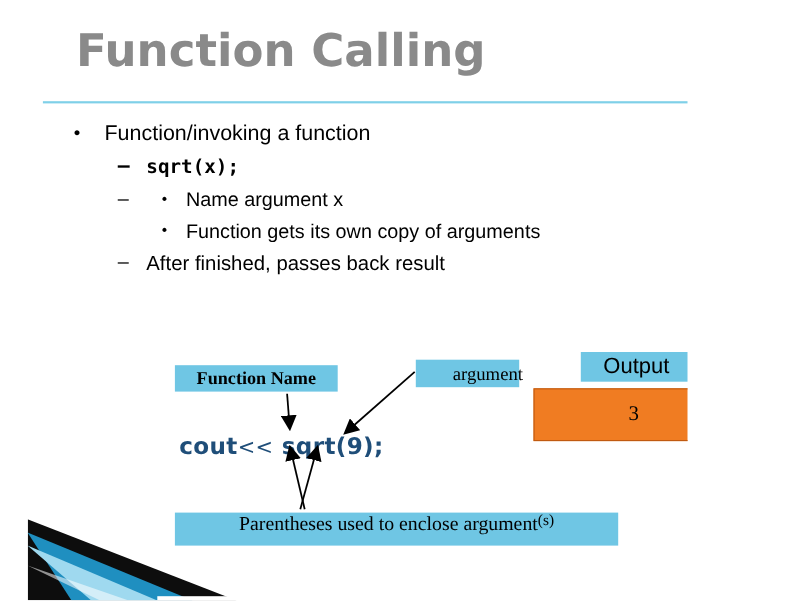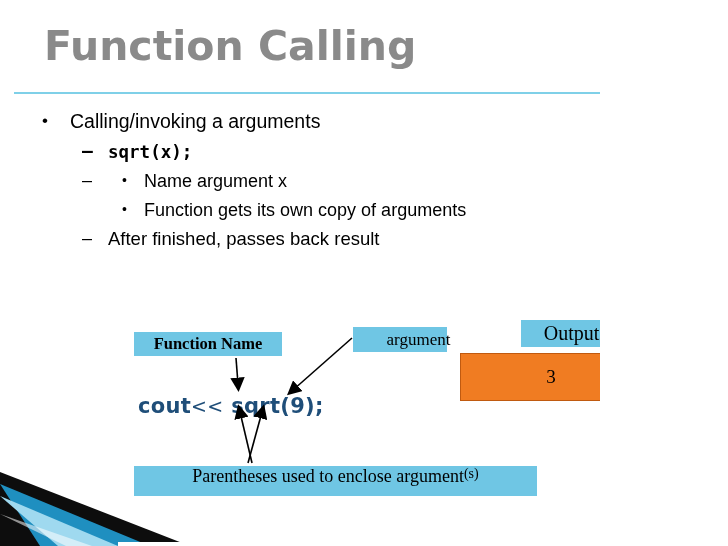--- a/index.html
+++ b/index.html
@@ -12,20 +12,21 @@
     background: #ffffff;
     font-family: "Liberation Sans", sans-serif;
     overflow: hidden;
   }
   .slide {
     position: relative;
     width: 600px;
     height: 546px;
     background: #ffffff;
     overflow: hidden;
+    margin-left: 25px;
   }
 
   
   .title {
     position: absolute;
     left: 44px;
     top: 22px;
     font-family: "DejaVu Sans", sans-serif;
     font-size: 41px;
     font-weight: bold;
@@ -134,26 +135,26 @@
     background: #6fc6e4;
     font-family: "Liberation Serif", serif;
     font-size: 17px;
     color: #000000;
     display: flex;
     align-items: center;
     justify-content: center;
     padding-left: 37px;
   }
   .box-output {
-    left: 521px;
+    left: 503px;
     top: 20px;
     width: 101px;
     height: 27px;
     background: #6fc6e4;
-    font-family: Liberation Serif, serif;
+    font-family: Liberation Sans, sans-serif;
     font-size: 20px;
     color: #000000;
     display: flex;
     align-items: center;
     justify-content: center;
   }
   .box-result {
     left: 460px;
     top: 53px;
     width: 182px;
@@ -220,21 +221,21 @@
 
 <div class="slide">
 
   <div class="title">Function Calling</div>
   <div class="title-underline"></div>
 
   <div class="bullets">
 
     <div class="lvl1">
       <span class="mk">•</span>
-      <span>Calling/invoking a arguments</span>
+      <span>Function/invoking a function</span>
     </div>
 
     <div class="lvl2 code">
       <span class="mk">–</span>
       <span>sqrt(x);</span>
     </div>
 
     <div class="lvl2">
       <span class="mk">–</span>
     </div>

